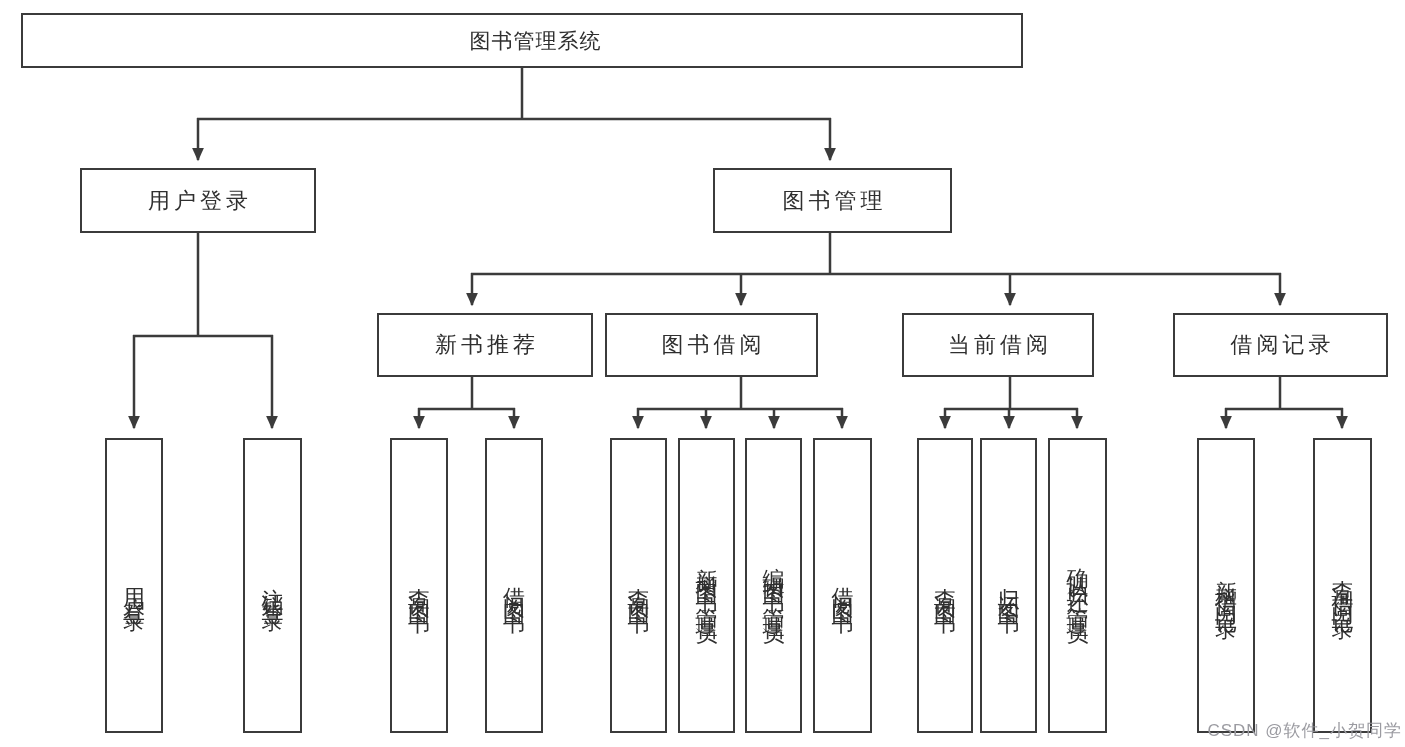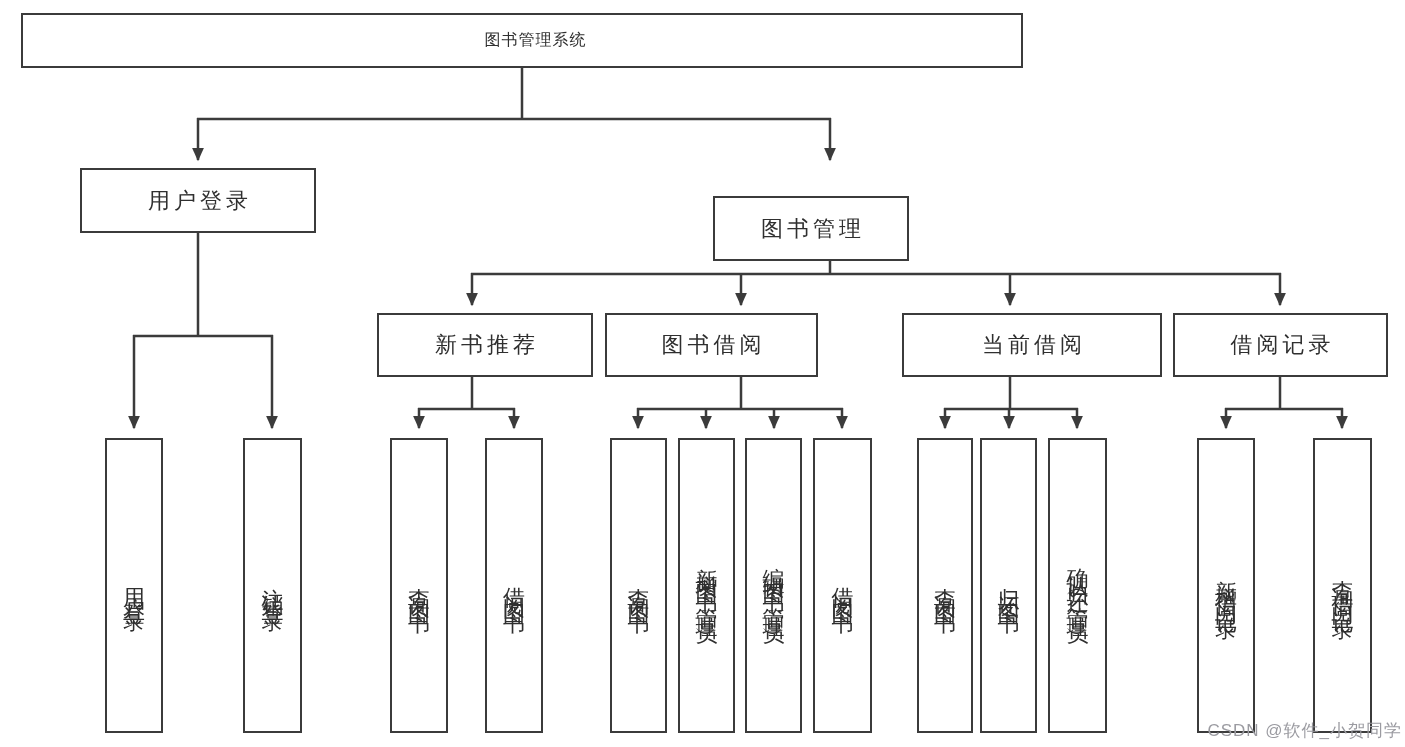--- a/index.html
+++ b/index.html
@@ -27,21 +27,21 @@
     border:2.5px solid var(--line);
     display:flex;align-items:center;justify-content:center;
     color:var(--text);
   }
   .hnode{ 
     font-size:22px;
     letter-spacing:4px;
     text-indent:4px; 
     white-space:nowrap;
   }
-  .hnode.title{font-size:16px;letter-spacing:1px;text-indent:1px;padding-left:26px;}
+  .hnode.title{font-size:21px;letter-spacing:1px;text-indent:1px;padding-left:26px;}
   .vnode span{ 
     writing-mode:vertical-rl;
     text-orientation:mixed;
     font-size:22px;
     line-height:1;
     letter-spacing:8px;
     white-space:nowrap;
   }
   #watermark{
     position:absolute;
@@ -110,25 +110,25 @@
         <path d="M1280,377 V409 M1225,409 H1343"></path>
         <path d="M1226,408 V428" marker-end="url(#arw)"></path>
         <path d="M1342,408 V428" marker-end="url(#arw)"></path>
       </g>
     </g>
   </svg>
 
   <div class="node hnode title" style="left:21px;top:13px;width:1002px;height:55px;">图书管理系统</div>
 
   <div class="node hnode" style="left:80px;top:168px;width:236px;height:65px;">用户登录</div>
-  <div class="node hnode" style="left:713px;top:168px;width:196px;height:65px;margin-top:28px;">图书管理</div>
+  <div class="node hnode" style="left:713px;top:168px;width:239px;height:65px;">图书管理</div>
 
   <div class="node hnode" style="left:364px;top:313px;width:216px;height:64px;margin-left:13px;">新书推荐</div>
   <div class="node hnode" style="left:605px;top:313px;width:213px;height:64px;">图书借阅</div>
-  <div class="node hnode" style="left:902px;top:313px;width:260px;height:64px;">当前借阅</div>
+  <div class="node hnode" style="left:902px;top:313px;width:192px;height:64px;">当前借阅</div>
   <div class="node hnode" style="left:1173px;top:313px;width:215px;height:64px;">借阅记录</div>
 
   <div class="node vnode" style="left:105px;top:438px;width:58px;height:295px;">
     <span>用户登录</span>
   </div>
   <div class="node vnode" style="left:243px;top:438px;width:59px;height:295px;">
     <span>注销登录</span>
   </div>
 
   <div class="node vnode" style="left:390px;top:438px;width:58px;height:295px;">

